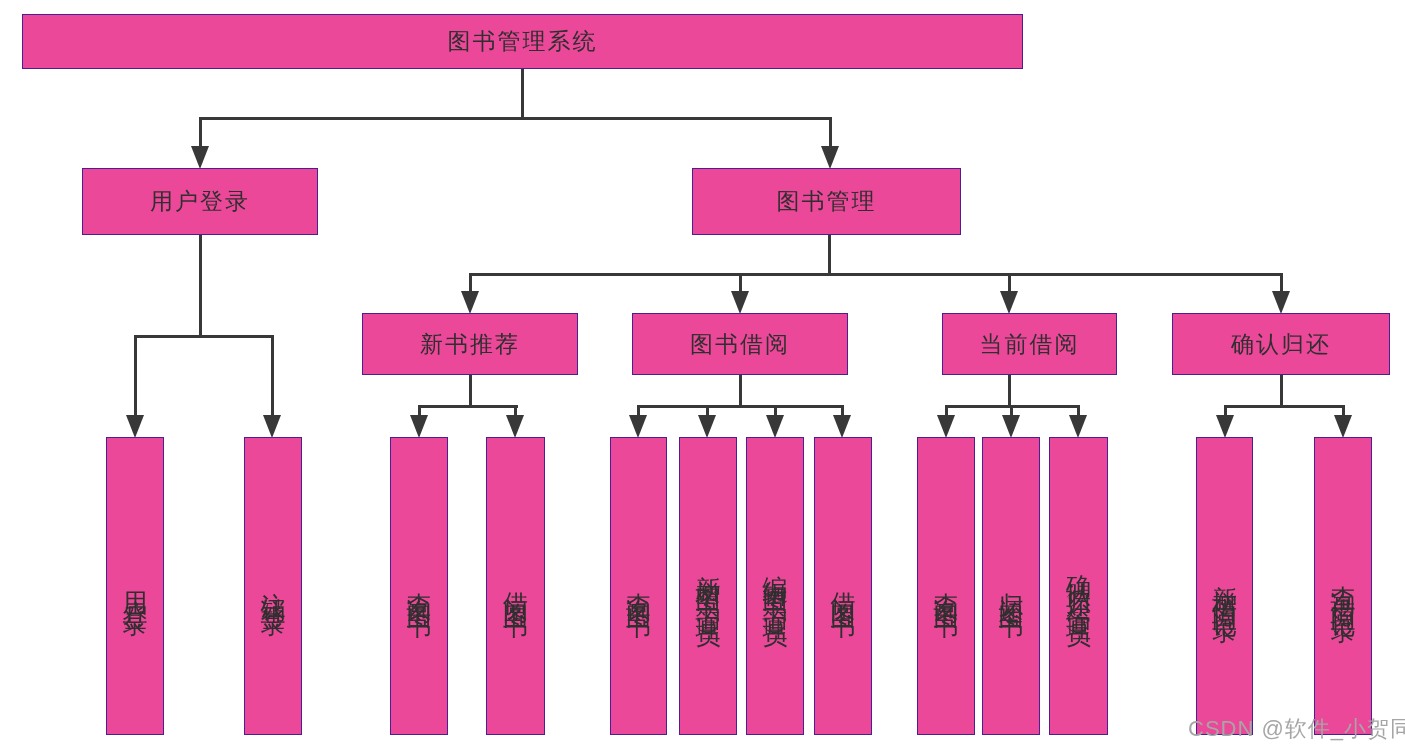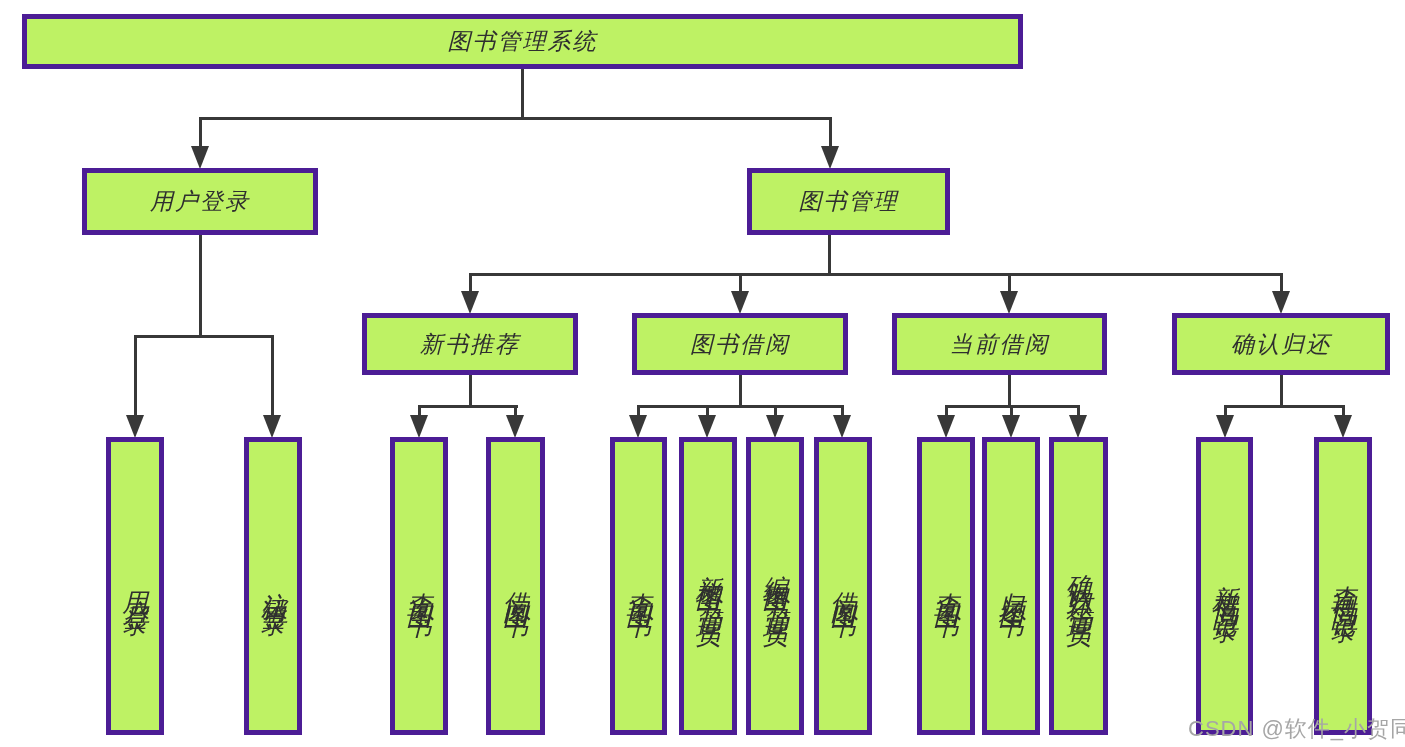--- a/index.html
+++ b/index.html
@@ -1,23 +1,23 @@
 <!DOCTYPE html>
 <html><head>
 <meta charset="utf-8">
 <style>
   html,body{margin:0;padding:0;background:#ffffff;}
   #canvas{
     position:relative;width:1405px;height:747px;background:#ffffff;
     font-family:"Liberation Sans",sans-serif;overflow:hidden;
   }
   .box{
-    position:absolute;box-sizing:border-box;background:#bef264;
-    border:5px solid #4c1d95;display:flex;align-items:center;justify-content:center;
-    font-size:23px;color:#2f2f2f;letter-spacing:2px;white-space:nowrap;z-index:2;font-style:italic;
+    position:absolute;box-sizing:border-box;background:#ec4899;
+    border:1px solid #4c1d95;display:flex;align-items:center;justify-content:center;
+    font-size:23px;color:#2f2f2f;letter-spacing:2px;white-space:nowrap;z-index:2;
   }
   .vbox{
     writing-mode:vertical-rl;text-orientation:mixed;
     font-size:25px;letter-spacing:7px;white-space:normal;line-height:1;
   }
   .h,.v{position:absolute;background:#383838;z-index:1;}
   .h{height:3px}
   .v{width:3px}
   .tri{
     position:absolute;width:0;height:0;z-index:1;
@@ -30,25 +30,25 @@
   }
 </style>
 </head>
 <body>
 
 <div id="canvas">
 
   <div class="box" style="left:22px;top:14px;width:1001px;height:55px">图书管理系统</div>
 
   <div class="box" style="left:82px;top:168px;width:236px;height:67px">用户登录</div>
-  <div class="box" style="left:747px;top:168px;width:203px;height:67px">图书管理</div>
+  <div class="box" style="left:692px;top:168px;width:269px;height:67px">图书管理</div>
 
   <div class="box" style="left:362px;top:313px;width:216px;height:62px">新书推荐</div>
   <div class="box" style="left:632px;top:313px;width:216px;height:62px">图书借阅</div>
-  <div class="box" style="left:892px;top:313px;width:215px;height:62px">当前借阅</div>
+  <div class="box" style="left:942px;top:313px;width:175px;height:62px">当前借阅</div>
   <div class="box" style="left:1172px;top:313px;width:218px;height:62px">确认归还</div>
 
   <div class="box vbox" style="left:106px;top:437px;width:58px;height:298px">用户登录</div>
   <div class="box vbox" style="left:244px;top:437px;width:58px;height:298px">注销登录</div>
 
   <div class="box vbox" style="left:390px;top:437px;width:58px;height:298px">查询图书</div>
   <div class="box vbox" style="left:486px;top:437px;width:59px;height:298px">借阅图书</div>
 
   <div class="box vbox" style="left:610px;top:437px;width:57px;height:298px">查询图书</div>
   <div class="box vbox" style="left:679px;top:437px;width:58px;height:298px">新增图书（管理员）</div>

